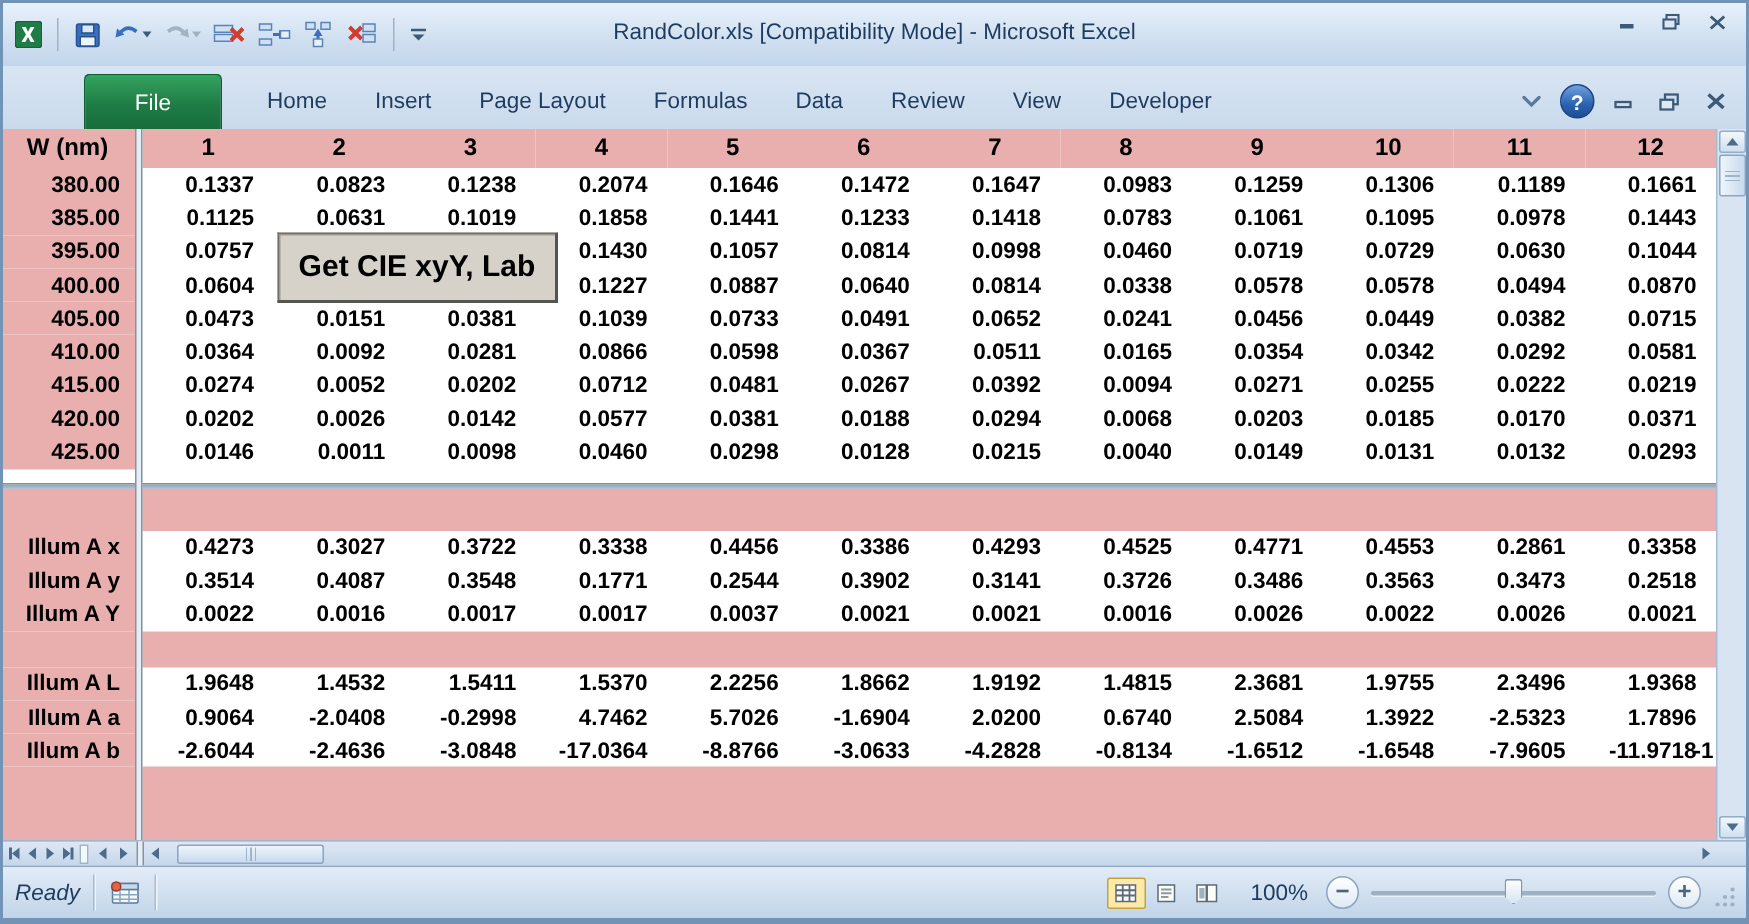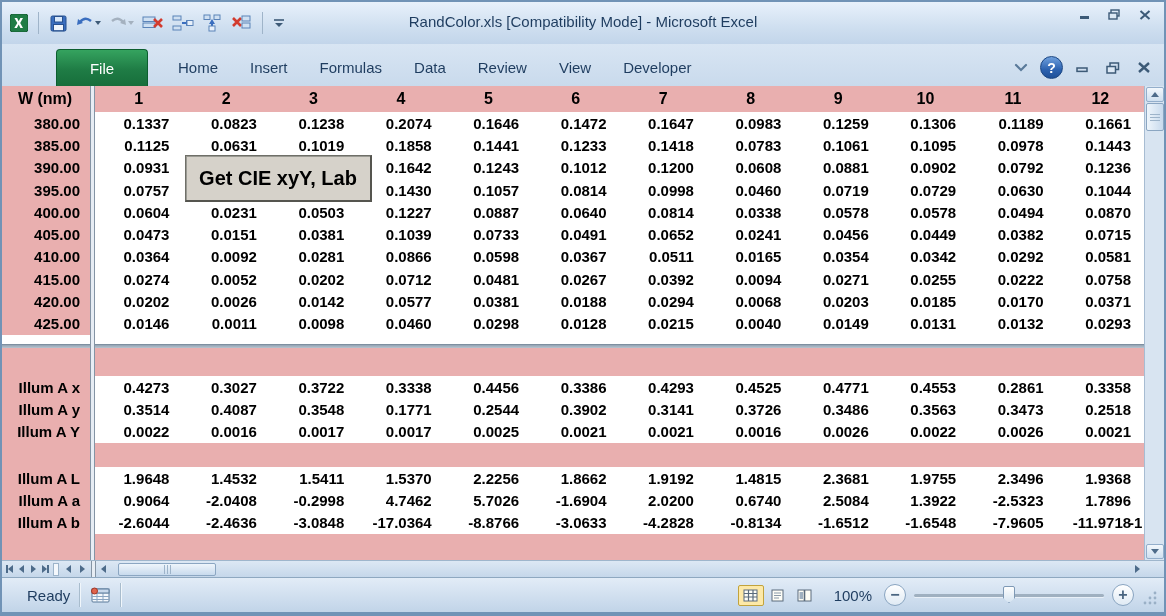--- a/index.html
+++ b/index.html
@@ -72,21 +72,21 @@
   .tabsplit{width:6px;height:13px;background:#f4f8fc;border:1px solid #9db4ca;margin:0 2px;}
   .hpane-sep{width:5px;height:100%;background:#e7edf4;border-left:1px solid #8494a4;border-right:1px solid #8494a4;margin-left:2px;}
   .hs-btn{width:14px;height:13px;display:flex;align-items:center;justify-content:center;}
   .hs-thumb{width:98px;height:13px;margin-left:8px;background:linear-gradient(#eef5fb,#c8daed);border:1px solid #8ba6c2;border-radius:2px;display:flex;align-items:center;justify-content:center;}
   .hs-thumb .grip{width:7px;height:9px;background:repeating-linear-gradient(90deg,#9db4ca 0 1px,transparent 1px 3px);}
   .hs-space{flex:1;}
   .hcorner{width:20px;height:100%;flex:none;}
 
   
   .statusbar{height:35px;flex:none;background:linear-gradient(#e2ecf7,#c1d4e8);border-top:1px solid #8ea8c0;display:flex;align-items:center;}
-  .status-text{margin-left:25px;font-size:15px;color:var(--title-text);}
+  .status-text{margin-left:8px;font-size:15px;color:var(--title-text);font-style:italic;}
   .sb-sep{width:1px;height:24px;background:#a8bccd;margin:0 9px;box-shadow:1px 0 0 #f0f6fb;}
   .sb-space{flex:1;}
   .viewbtns{display:flex;align-items:center;gap:1px;margin-right:10px;}
   .viewbtn{width:26px;height:21px;border:1px solid transparent;border-radius:2px;display:flex;align-items:center;justify-content:center;}
   .viewbtn.active{background:var(--active-view);border-color:#c2a33c;}
   .zoom-label{font-size:15px;color:var(--title-text);margin:0 12px 0 6px;}
   .zcirc{width:22px;height:22px;border-radius:50%;border:1px solid #8aa5c1;background:linear-gradient(#ffffff,#dfeaf4);color:#4a6580;font-size:16px;font-weight:bold;display:flex;align-items:center;justify-content:center;line-height:1;}
   .zslider{width:190px;height:22px;position:relative;margin:0 8px;}
   .ztrack{position:absolute;left:0;right:0;top:10px;height:3px;background:#9fb0c0;border-radius:2px;box-shadow:0 1px 0 #e8f0f8;}
   .znotch{position:absolute;left:50%;top:6px;width:1px;height:11px;background:#8aa0b4;}
@@ -187,20 +187,21 @@
           </svg>
         </span>
     </div>
   </div>
 
   <div class="tabrow">
     <div class="file-tab">File</div>
     <div class="rtabs">
       <span class="rtab">Home</span>
       <span class="rtab">Insert</span>
+      <span class="rtab">Page Layout</span>
       <span class="rtab">Formulas</span>
       <span class="rtab">Data</span>
       <span class="rtab">Review</span>
       <span class="rtab">View</span>
       <span class="rtab">Developer</span>
     </div>
     <div class="ribbon-right">
       <span class="mini">
           <svg width="14" height="9" viewBox="0 0 14 9">
             <path d="M2 2 L7 7 L12 2" fill="none" stroke="#5a7a9a" stroke-width="2.2" stroke-linecap="round"></path>
@@ -279,38 +280,20 @@
               <div class="cell">0.1233</div>
               <div class="cell">0.1418</div>
               <div class="cell">0.0783</div>
               <div class="cell">0.1061</div>
               <div class="cell">0.1095</div>
               <div class="cell">0.0978</div>
               <div class="cell">0.1443</div>
             </div>
           </div>
           <div class="sheet-row">
-            <div class="rowhead">390.00</div>
-            <div class="gap"></div>
-            <div class="cells">
-              <div class="cell">0.0931</div>
-              <div class="cell"></div>
-              <div class="cell"></div>
-              <div class="cell">0.1642</div>
-              <div class="cell">0.1243</div>
-              <div class="cell">0.1012</div>
-              <div class="cell">0.1200</div>
-              <div class="cell">0.0608</div>
-              <div class="cell">0.0881</div>
-              <div class="cell">0.0902</div>
-              <div class="cell">0.0792</div>
-              <div class="cell">0.1236</div>
-            </div>
-          </div>
-          <div class="sheet-row">
             <div class="rowhead">395.00</div>
             <div class="gap"></div>
             <div class="cells">
               <div class="cell">0.0757</div>
               <div class="cell"></div>
               <div class="cell"></div>
               <div class="cell">0.1430</div>
               <div class="cell">0.1057</div>
               <div class="cell">0.0814</div>
               <div class="cell">0.0998</div>
@@ -383,21 +366,21 @@
               <div class="cell">0.0052</div>
               <div class="cell">0.0202</div>
               <div class="cell">0.0712</div>
               <div class="cell">0.0481</div>
               <div class="cell">0.0267</div>
               <div class="cell">0.0392</div>
               <div class="cell">0.0094</div>
               <div class="cell">0.0271</div>
               <div class="cell">0.0255</div>
               <div class="cell">0.0222</div>
-              <div class="cell">0.0758</div>
+              <div class="cell">0.0219</div>
             </div>
           </div>
           <div class="sheet-row">
             <div class="rowhead">420.00</div>
             <div class="gap"></div>
             <div class="cells">
               <div class="cell">0.0202</div>
               <div class="cell">0.0026</div>
               <div class="cell">0.0142</div>
               <div class="cell">0.0577</div>
@@ -471,21 +454,21 @@
             </div>
           </div>
           <div class="sheet-row">
             <div class="rowhead">Illum A Y</div>
             <div class="gap"></div>
             <div class="cells">
               <div class="cell">0.0022</div>
               <div class="cell">0.0016</div>
               <div class="cell">0.0017</div>
               <div class="cell">0.0017</div>
-              <div class="cell">0.0025</div>
+              <div class="cell">0.0037</div>
               <div class="cell">0.0021</div>
               <div class="cell">0.0021</div>
               <div class="cell">0.0016</div>
               <div class="cell">0.0026</div>
               <div class="cell">0.0022</div>
               <div class="cell">0.0026</div>
               <div class="cell">0.0021</div>
             </div>
           </div>
         </div>

